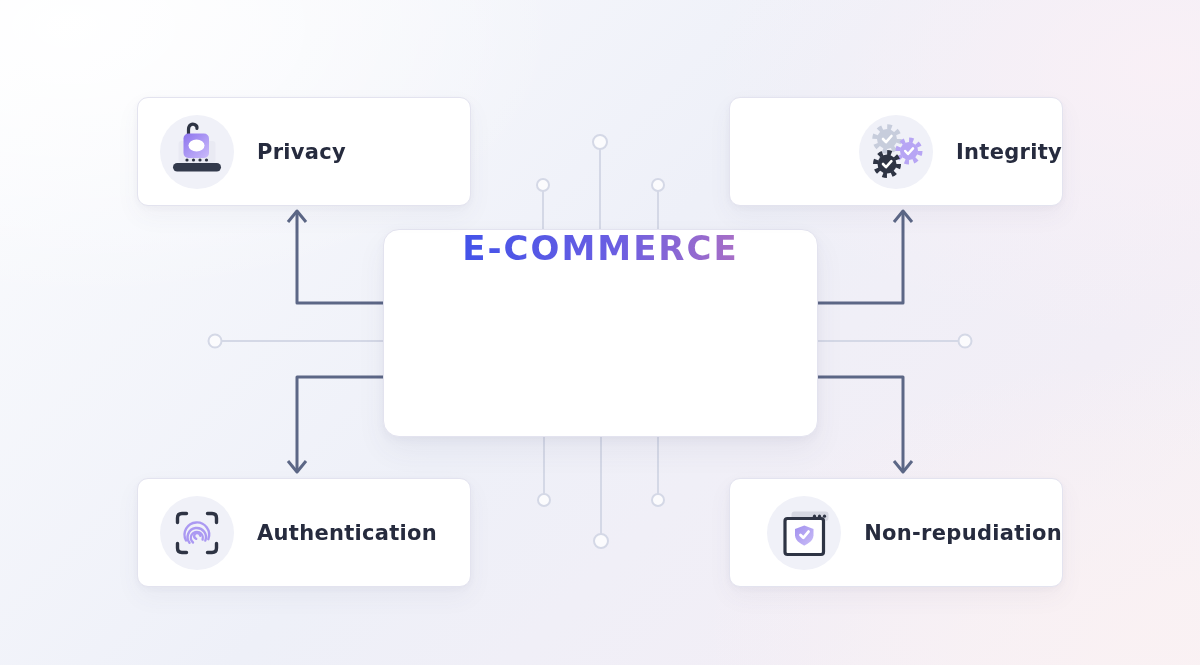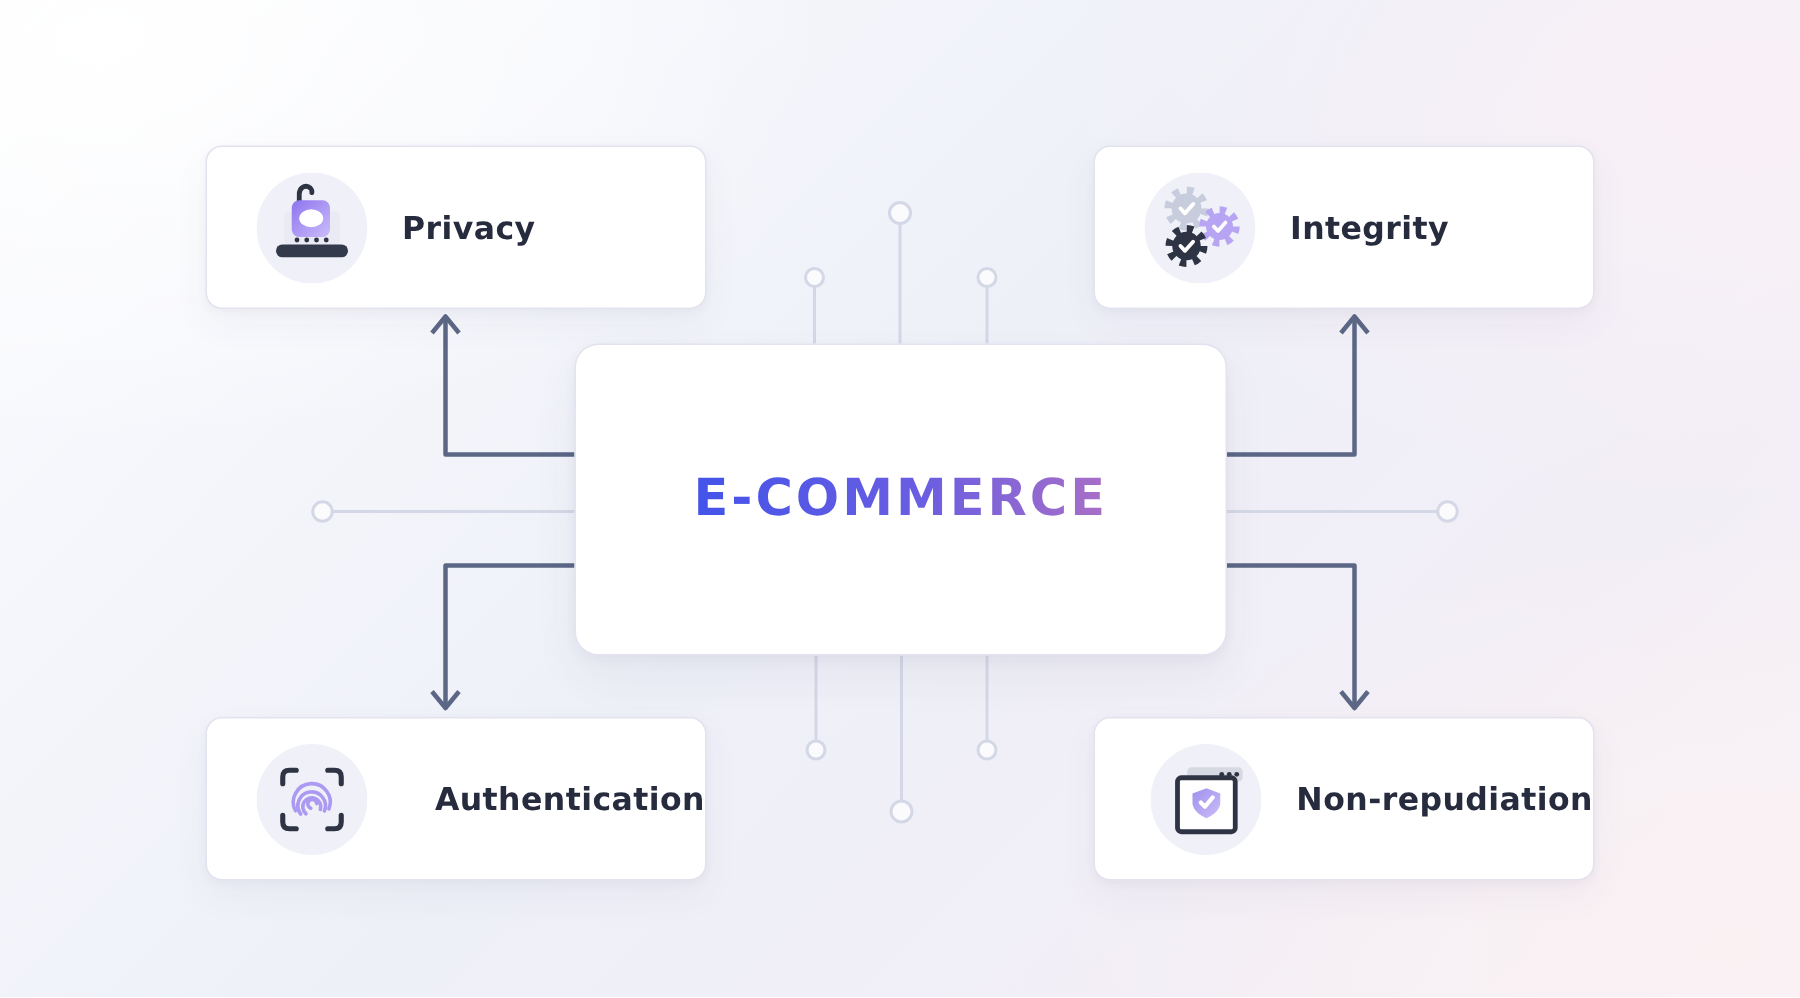--- a/index.html
+++ b/index.html
@@ -13,39 +13,39 @@
       radial-gradient(760px 460px at 97% 10%, rgba(250,240,246,0.85) 0%, rgba(250,240,246,0) 60%),
       radial-gradient(760px 460px at 96% 95%, rgba(250,241,243,0.9) 0%, rgba(250,241,243,0) 60%),
       linear-gradient(135deg, #fbfcfe 0%, #eef0f8 48%, #f2eef6 78%, #f8f2f5 100%);
   }
 
   svg.overlay{ position:absolute; left:0; top:0; z-index:1; }
 
   .card{
     position:absolute; width:334px; height:109px; z-index:2;
     background:#ffffff; border:1.5px solid #e3e3ef; border-radius:11px;
-    display:flex; align-items:center; padding-left:33px; gap:23px;
+    display:flex; align-items:center; padding-left:22px; gap:23px;
     box-shadow:0 2px 6px rgba(70,70,110,0.04), 0 10px 24px rgba(70,70,110,0.05);
   }
   .card-tl{ left:137px; top:97px; }
-  .card-tr{ left:729px; top:97px; }
-  .card-bl{ left:137px; top:478px;justify-content:space-between; }
+  .card-tr{ left:729px; top:97px;justify-content:flex-end; }
+  .card-bl{ left:137px; top:478px; }
   .card-br{ left:729px; top:478px;justify-content:flex-end; }
 
   .icon-circle{ width:74px; height:74px; flex:0 0 auto; }
   .icon-circle svg{ display:block; }
 
   .card-label{
     font-size:21px; font-weight:bold; color:#262b3e; letter-spacing:0.3px;
   }
 
   .center-card{
     position:absolute; left:383px; top:229px; width:435px; height:208px; z-index:2;
     background:#ffffff; border:1.5px solid #e3e3ef; border-radius:16px;
-    display:flex; flex-direction:column; align-items:center; justify-content:center; gap:23px;
+    display:flex; flex-direction:column; align-items:center; justify-content:space-between; gap:23px;
     box-shadow:0 3px 8px rgba(70,70,110,0.05), 0 14px 30px rgba(70,70,110,0.06);
   }
   .title-line{
     font-size:34px; font-weight:800; letter-spacing:2px; line-height:1.1;
     color:#6a5ee2;
     background:linear-gradient(90deg,#4353e9 0%, #6a5ee2 55%, #a96fc6 100%);
     -webkit-background-clip:text; background-clip:text;
     -webkit-text-fill-color:transparent;
   }
 </style>

